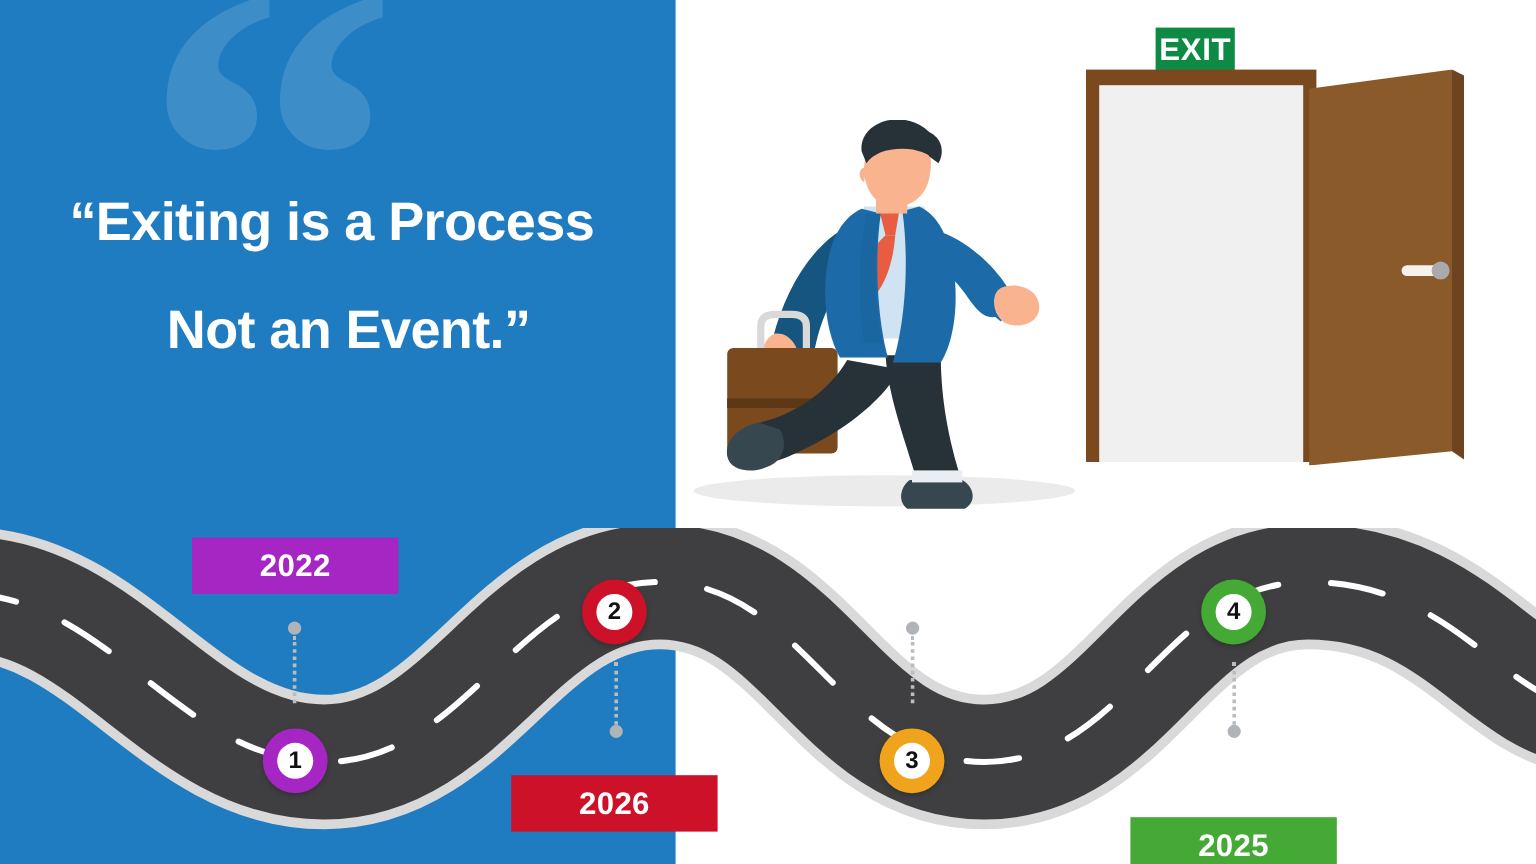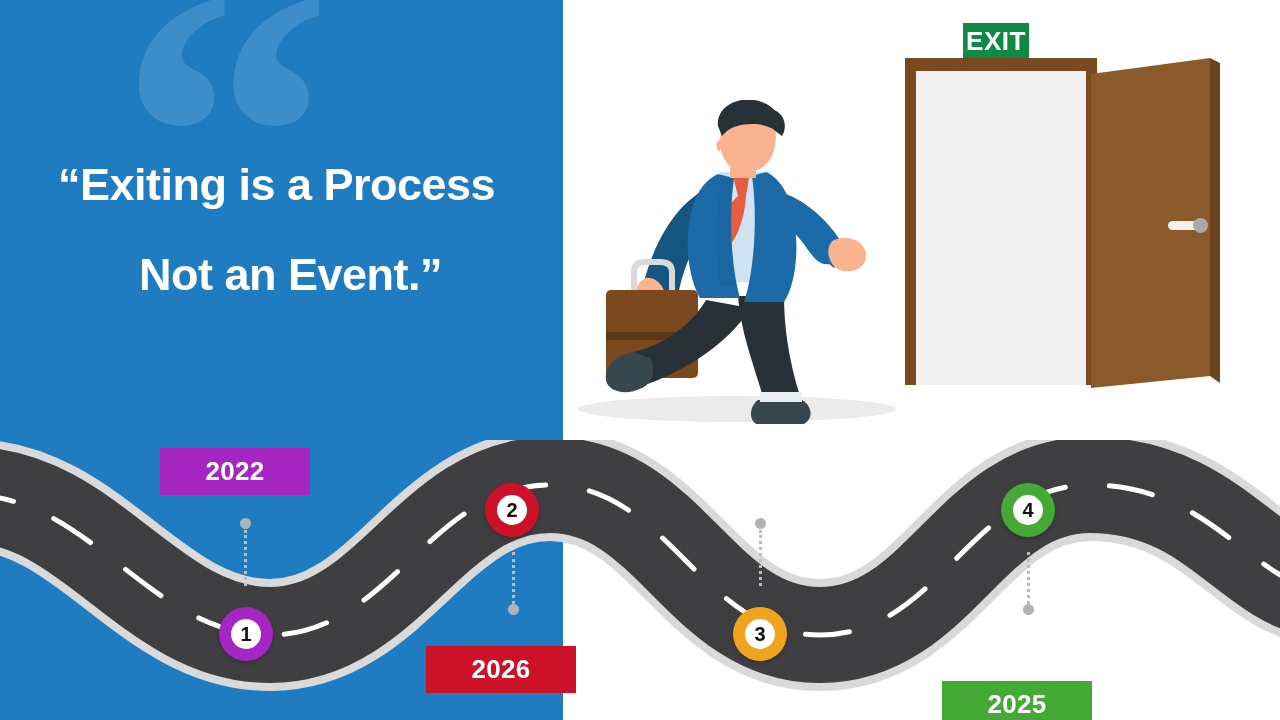--- a/index.html
+++ b/index.html
@@ -169,21 +169,21 @@
     justify-content: center;
     color: #111111;
     font-size: 20px;
     font-weight: 700;
     line-height: 1;
   }
 
   
   .year-label {
     position: absolute;
-    width: 150px;
+    width: 172px;
     height: 47px;
     display: flex;
     align-items: center;
     justify-content: center;
     color: #ffffff;
     font-size: 26px;
     font-weight: 700;
     letter-spacing: 0.3px;
   }
 

